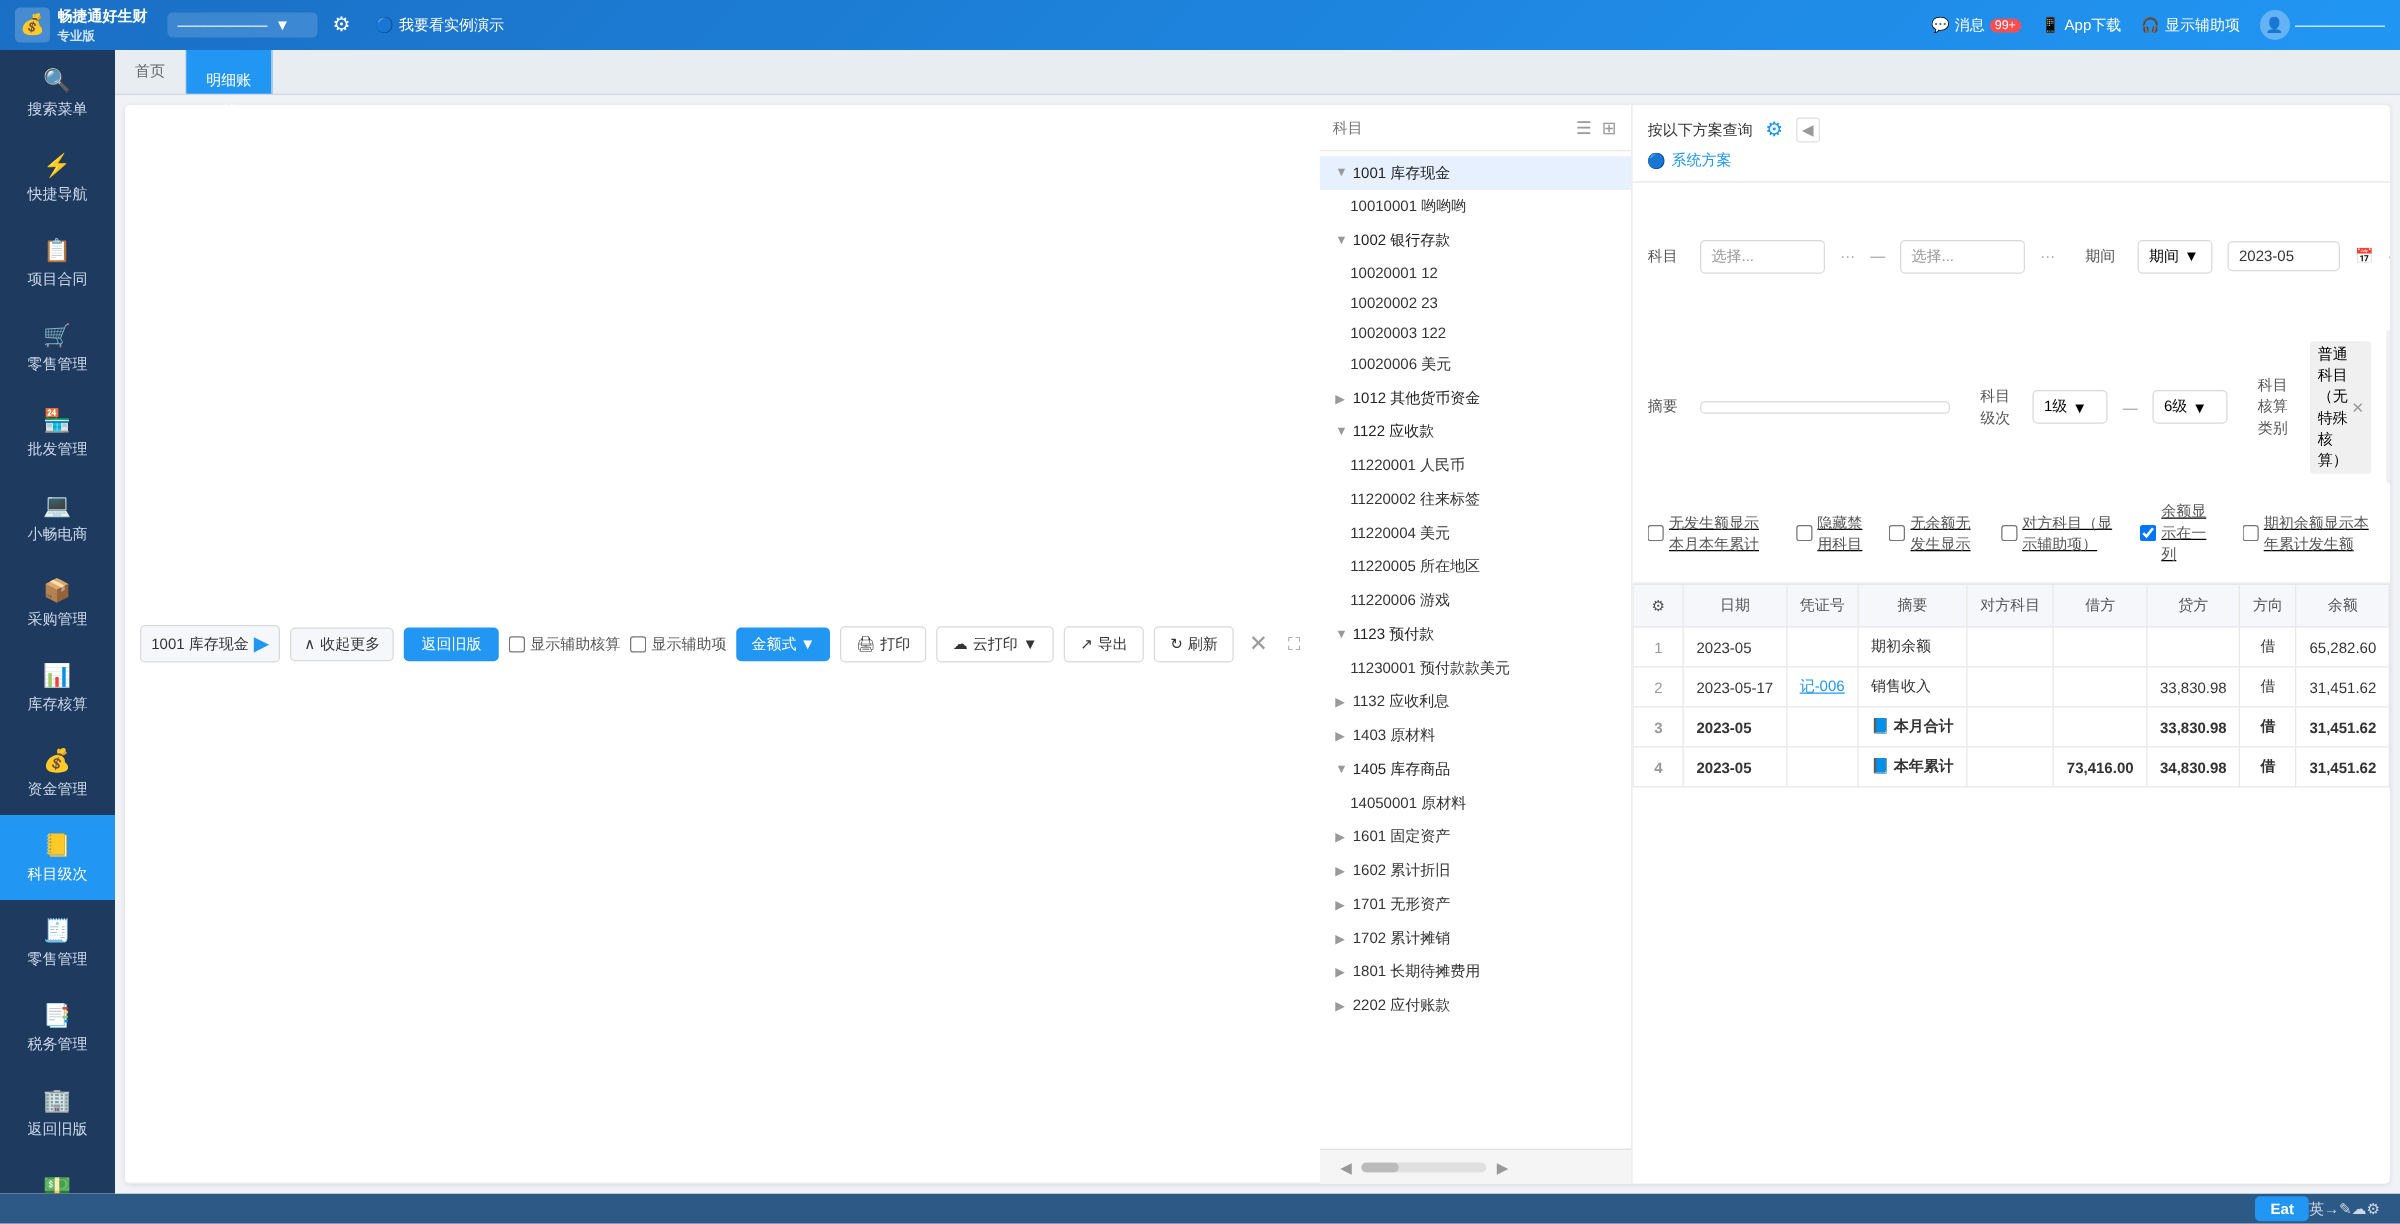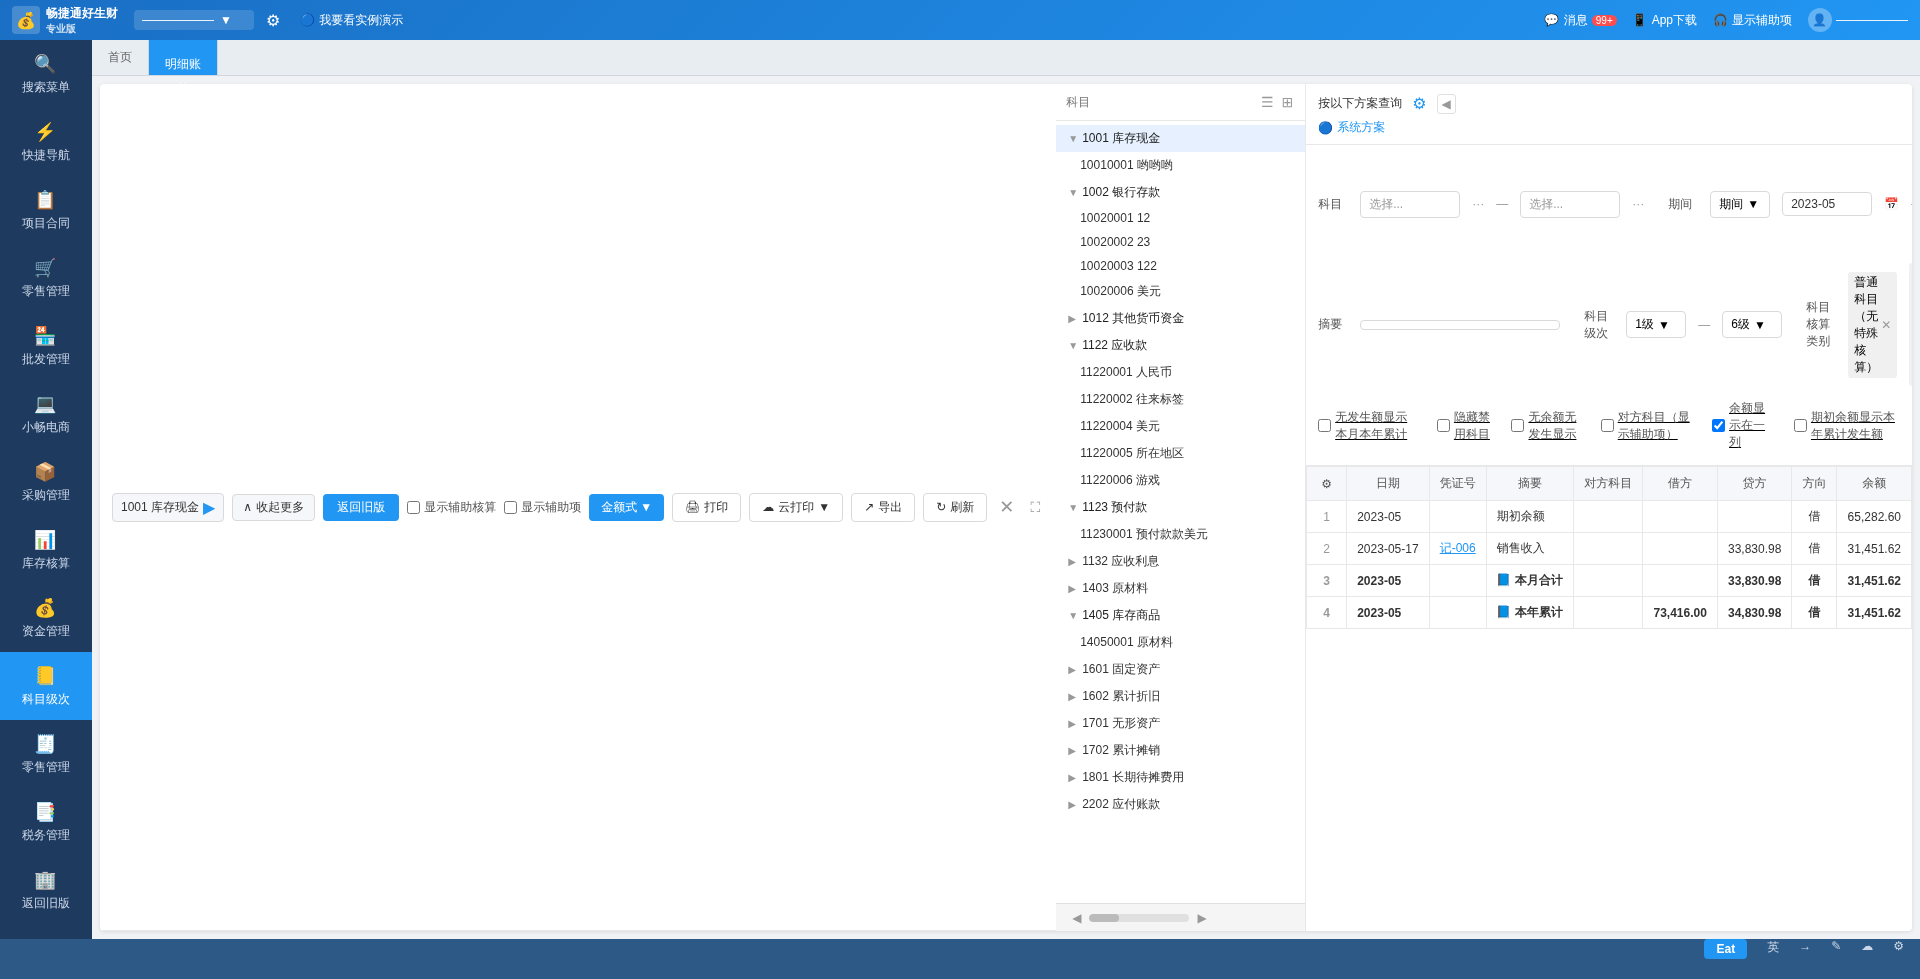--- a/index.html
+++ b/index.html
@@ -526,27 +526,27 @@
     }
     .scroll-thumb {
       width: 30px;
       height: 8px;
       background: #bbb;
       border-radius: 4px;
     }
 
     
     .app-bottom-bar {
-      height: 40px;
+      height: 24px;
       background: #2d5986;
       display: flex;
-      align-items: flex-start;
+      align-items: center;
       justify-content: flex-end;
       padding: 0 16px;
-      gap: 20px;
+      gap: 0;
       flex-shrink: 0;
     }
     .app-bottom-item {
       color: #ccd8e8;
       font-size: 11px;
       cursor: pointer;
       display: flex;
       align-items: center;
       gap: 4px;
     }

